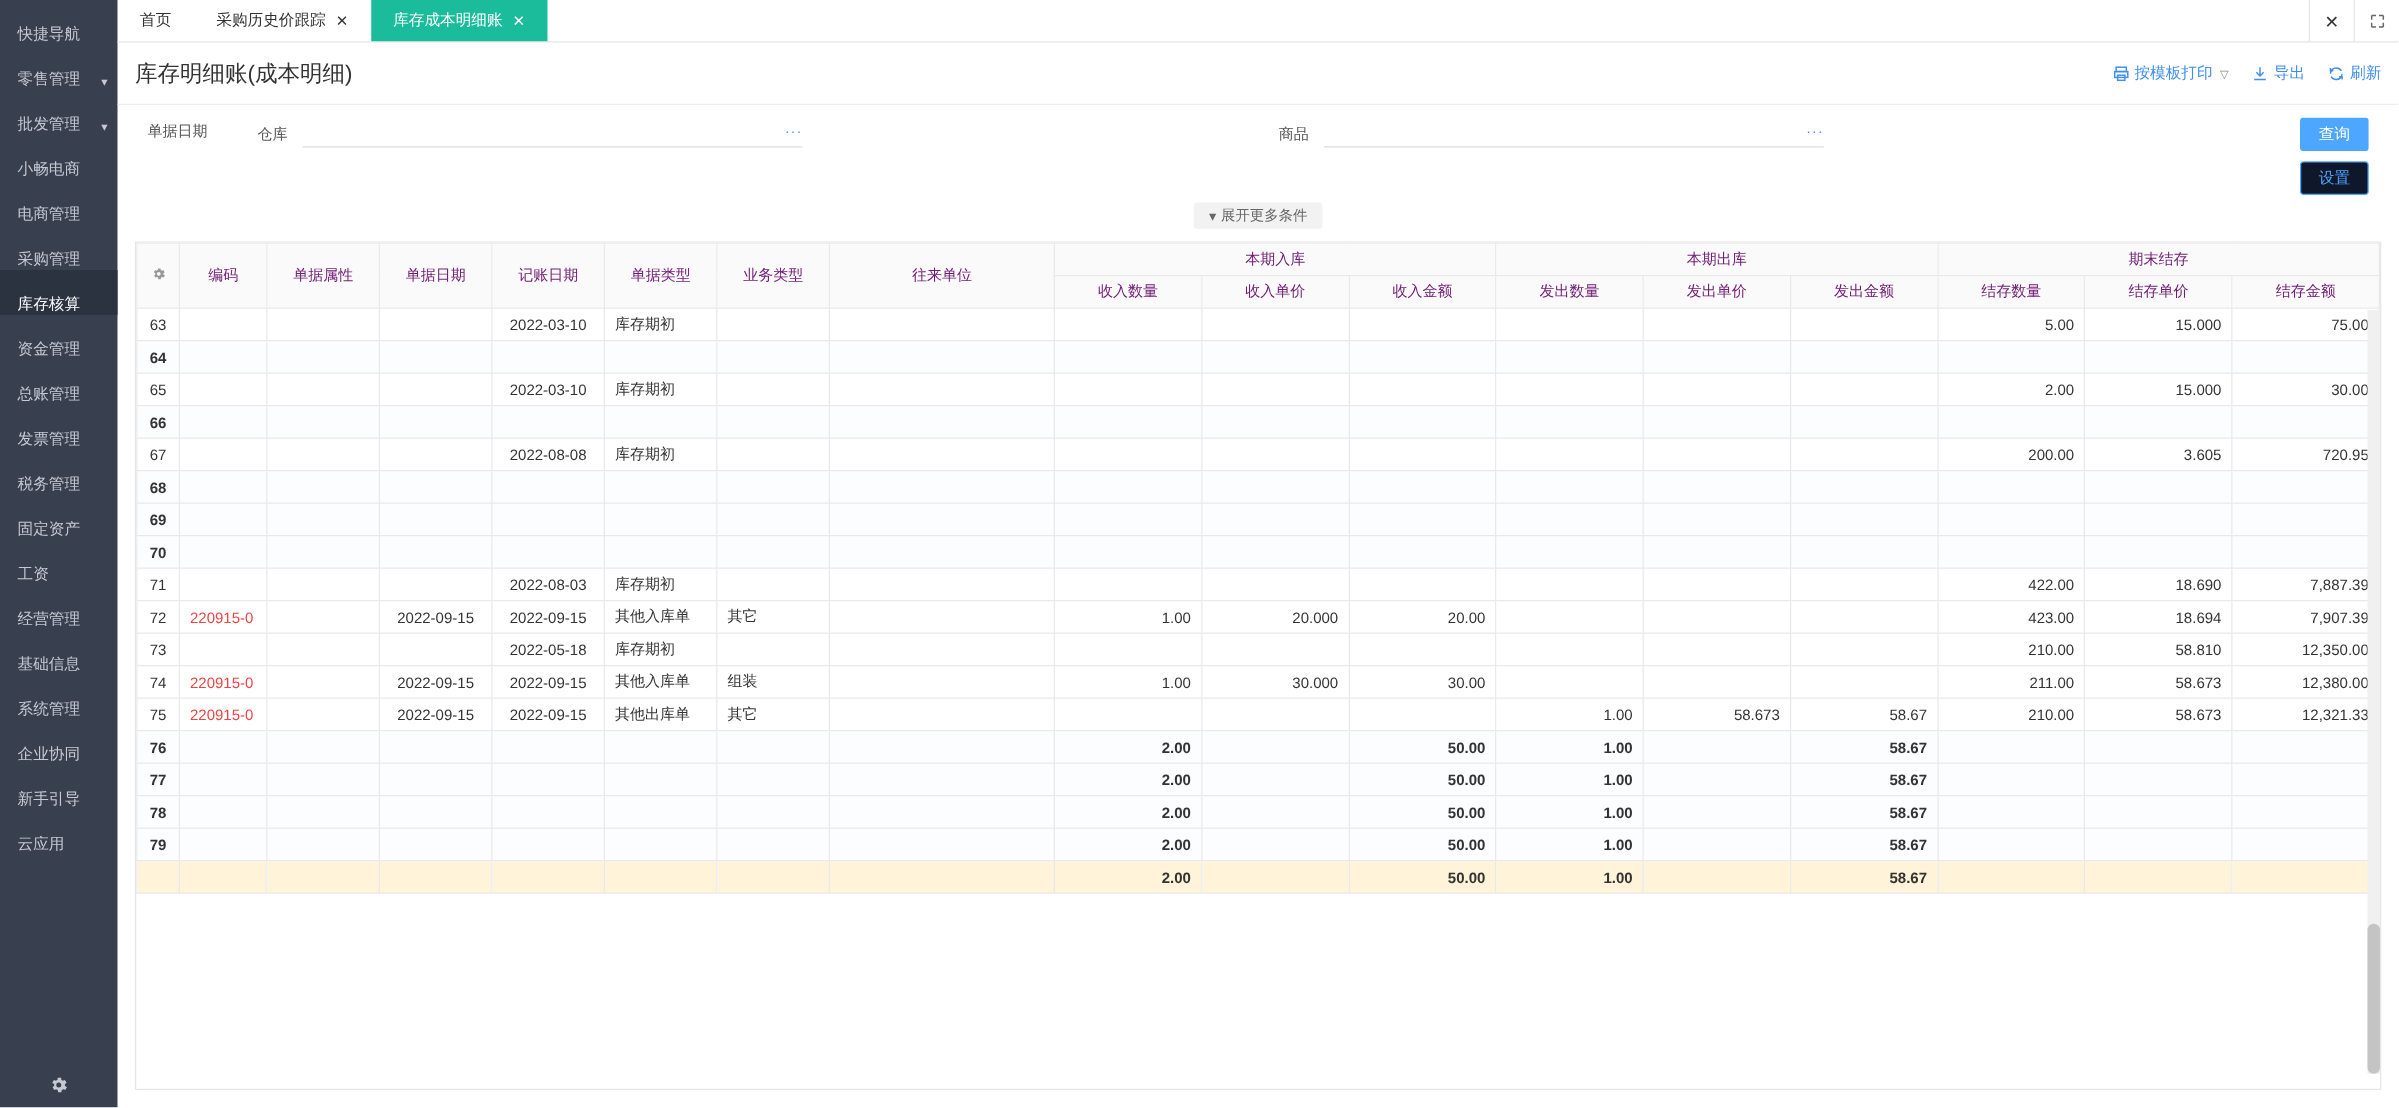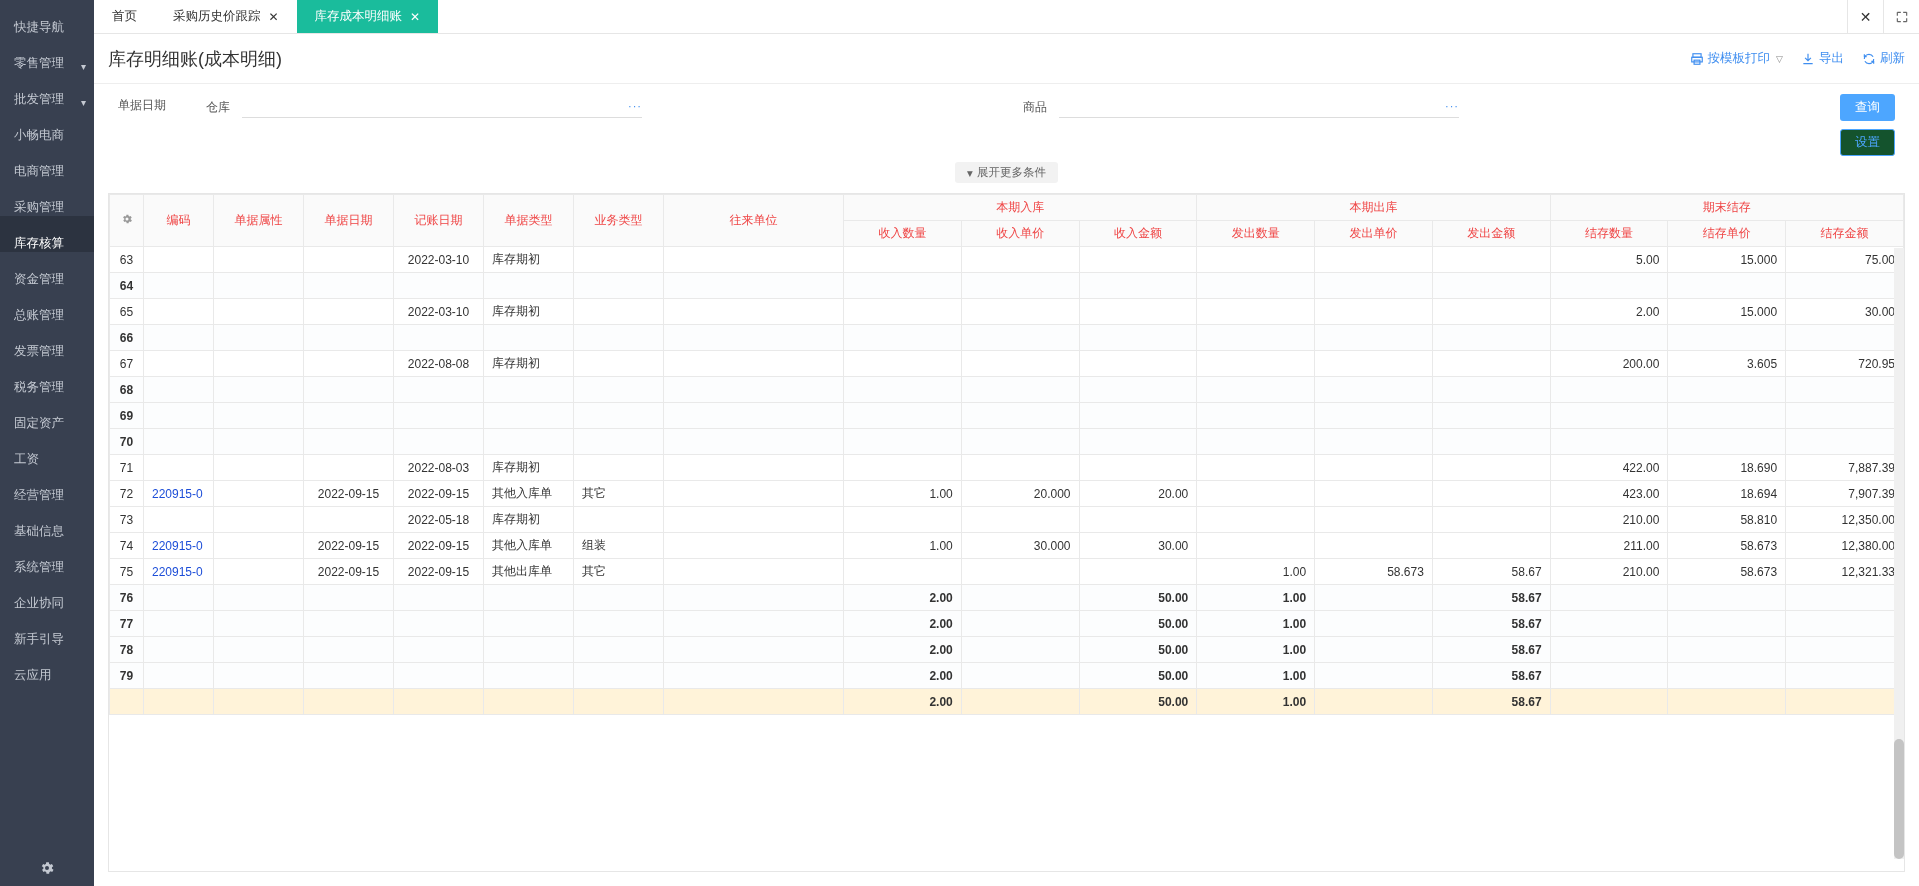--- a/index.html
+++ b/index.html
@@ -40,36 +40,36 @@
 .date-opts { display: flex; gap: 8px; align-items: center; }
 .date-opt { cursor: pointer; color: #555; }
 .date-opt.active { background: #1abc9c; color: #fff; padding: 1px 6px; border-radius: 8px; }
 .date-range { color: #555; font-size: 11.5px; margin-top: 4px; }
 .filter-input-wrap { flex: 1; max-width: 400px; border-bottom: 1px solid #ddd; display: flex; align-items: center; height: 24px; }
 .filter-input { border: none; outline: none; flex: 1; font-size: 12px; }
 .filter-more { color: #3f8ef0; cursor: pointer; font-size: 11px; letter-spacing: 1px; }
 .filter-buttons { margin-left: auto; display: flex; flex-direction: column; gap: 8px; }
 .btn { padding: 4px 14px; border-radius: 3px; cursor: pointer; font-size: 12.5px; border: 1px solid transparent; text-align: center; }
 .btn-primary { background: #4da6ff; color: #fff; }
-.btn-outline { border: 1px solid #4da6ff; color: #4da6ff; background: #14532d; }
+.btn-outline { border: 1px solid #4da6ff; color: #4da6ff; background: #0f172a; }
 
 
 .expand-bar { text-align: center; padding: 6px 0 10px; }
 .expand-pill { display: inline-flex; align-items: center; gap: 4px; background: #f2f2f2; padding: 3px 12px; border-radius: 3px; cursor: pointer; color: #666; font-size: 11.5px; }
 
 
 .table-wrap { flex: 1; padding: 0 14px 14px; overflow: hidden; display: flex; flex-direction: column; }
 .table-scroll { flex: 1; overflow: auto; border: 1px solid #e6e6e6; position: relative; }
 table { border-collapse: collapse; width: 100%; table-layout: fixed; }
 th, td { border: 1px solid #e9e9e9; padding: 0 8px; height: 26px; font-size: 12px; white-space: nowrap; overflow: hidden; text-overflow: ellipsis; }
 thead { background: #fafafa; }
-th { font-weight: 500; color: #ef4444; text-align: center; }
+th { font-weight: 500; color: #701a75; text-align: center; }
 td { color: #333; }
 td.num { text-align: right; }
-td.lnk { color: #1d4ed8; cursor: pointer; }
+td.lnk { color: #ef4444; cursor: pointer; }
 tr.bold-row td { font-weight: 600; background: #fcfdfe; }
 tr.total-row td { background: #fff3d9; font-weight: 600; }
 .gear-cell { width: 34px; text-align: center; color: #888; cursor: pointer; }
 
 .col-idx { width: 42px; text-align: center; }
 .col-code { width: 70px; text-align: center; }
 .col-attr { width: 90px; }
 .col-date { width: 90px; text-align: center; }
 .col-type { width: 90px; }
 .col-biz { width: 90px; }

